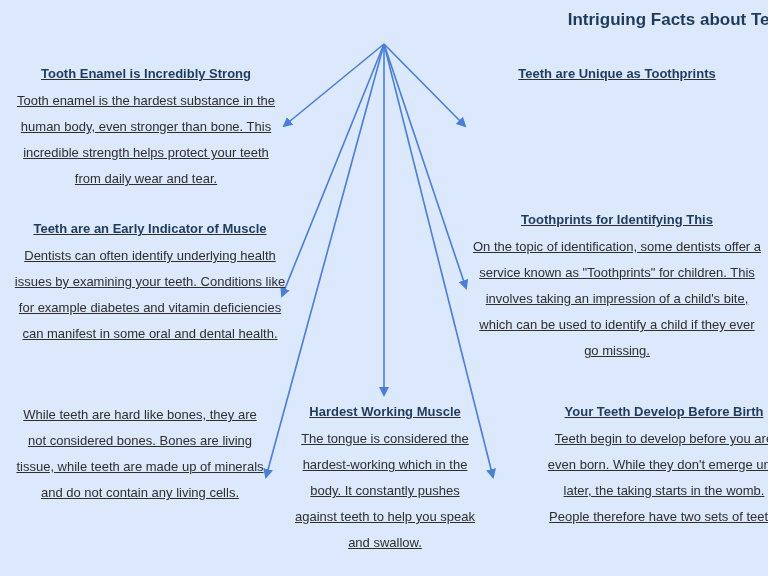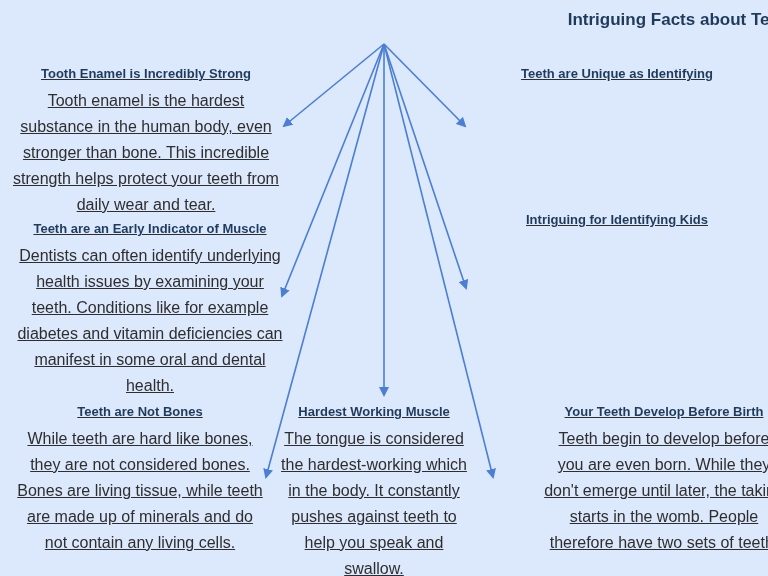--- a/index.html
+++ b/index.html
@@ -15,21 +15,21 @@
   }
   .arrows { position: absolute; left: 0; top: 0; width: 768px; height: 576px; }
   .card {
     position: absolute; text-align: center; color: #2e2e2e; text-decoration: underline;
   }
   .card h3 {
     margin: 0 0 4px 0; font-size: 13px; font-weight: bold; color: #1f3b5c;
     line-height: 20px;
   }
   .card p {
-    margin: 0; font-size: 16px; line-height: 26px;
+    margin: 0; font-size: 13px; line-height: 26px;
   }
 </style>
 </head>
 <body>
 
 <div class="title">Intriguing Facts about Teeth</div>
 
 <svg class="arrows" viewBox="0 0 768 576">
   <defs>
     <marker id="ah" markerWidth="10" markerHeight="10" refX="8" refY="5" orient="auto" markerUnits="userSpaceOnUse">
@@ -46,38 +46,38 @@
     <line x1="384" y1="44" x2="493" y2="477"></line>
   </g>
 </svg>
 
 <div class="card" style="left:12px; top:64px; width:268px;">
   <h3>Tooth Enamel is Incredibly Strong</h3>
   <p>Tooth enamel is the hardest substance in the human body, even stronger than bone. This incredible strength helps protect your teeth from daily wear and tear.</p>
 </div>
 
 <div class="card" style="left:472px; top:64px; width:290px;">
-  <h3>Teeth are Unique as Identifying</h3>
+  <h3>Teeth are Unique as Toothprints</h3>
 </div>
 
 <div class="card" style="left:14px; top:219px; width:272px;">
   <h3>Teeth are an Early Indicator of Muscle</h3>
   <p>Dentists can often identify underlying health issues by examining your teeth. Conditions like for example diabetes and vitamin deficiencies can manifest in some oral and dental health.</p>
 </div>
 
 <div class="card" style="left:472px; top:210px; width:290px;">
-  <h3>Intriguing for Identifying Kids</h3>
+  <h3>Toothprints for Identifying This</h3>
+  <p>On the topic of identification, some dentists offer a service known as "Toothprints" for children. This involves taking an impression of a child's bite, which can be used to identify a child if they ever go missing.</p>
 </div>
 
 <div class="card" style="left:16px; top:402px; width:248px;">
-  <h3>Teeth are Not Bones</h3>
   <p>While teeth are hard like bones, they are not considered bones. Bones are living tissue, while teeth are made up of minerals and do not contain any living cells.</p>
 </div>
 
-<div class="card" style="left:279px; top:402px; width:190px;">
+<div class="card" style="left:290px; top:402px; width:190px;">
   <h3>Hardest Working Muscle</h3>
   <p>The tongue is considered the hardest-working which in the body. It constantly pushes against teeth to help you speak and swallow.</p>
 </div>
 
 <div class="card" style="left:500px; top:402px; width:240px;margin-left:44px;">
   <h3>Your Teeth Develop Before Birth</h3>
   <p>Teeth begin to develop before you are even born. While they don't emerge until later, the taking starts in the womb. People therefore have two sets of teeth.</p>
 </div>
 
 </body></html>

